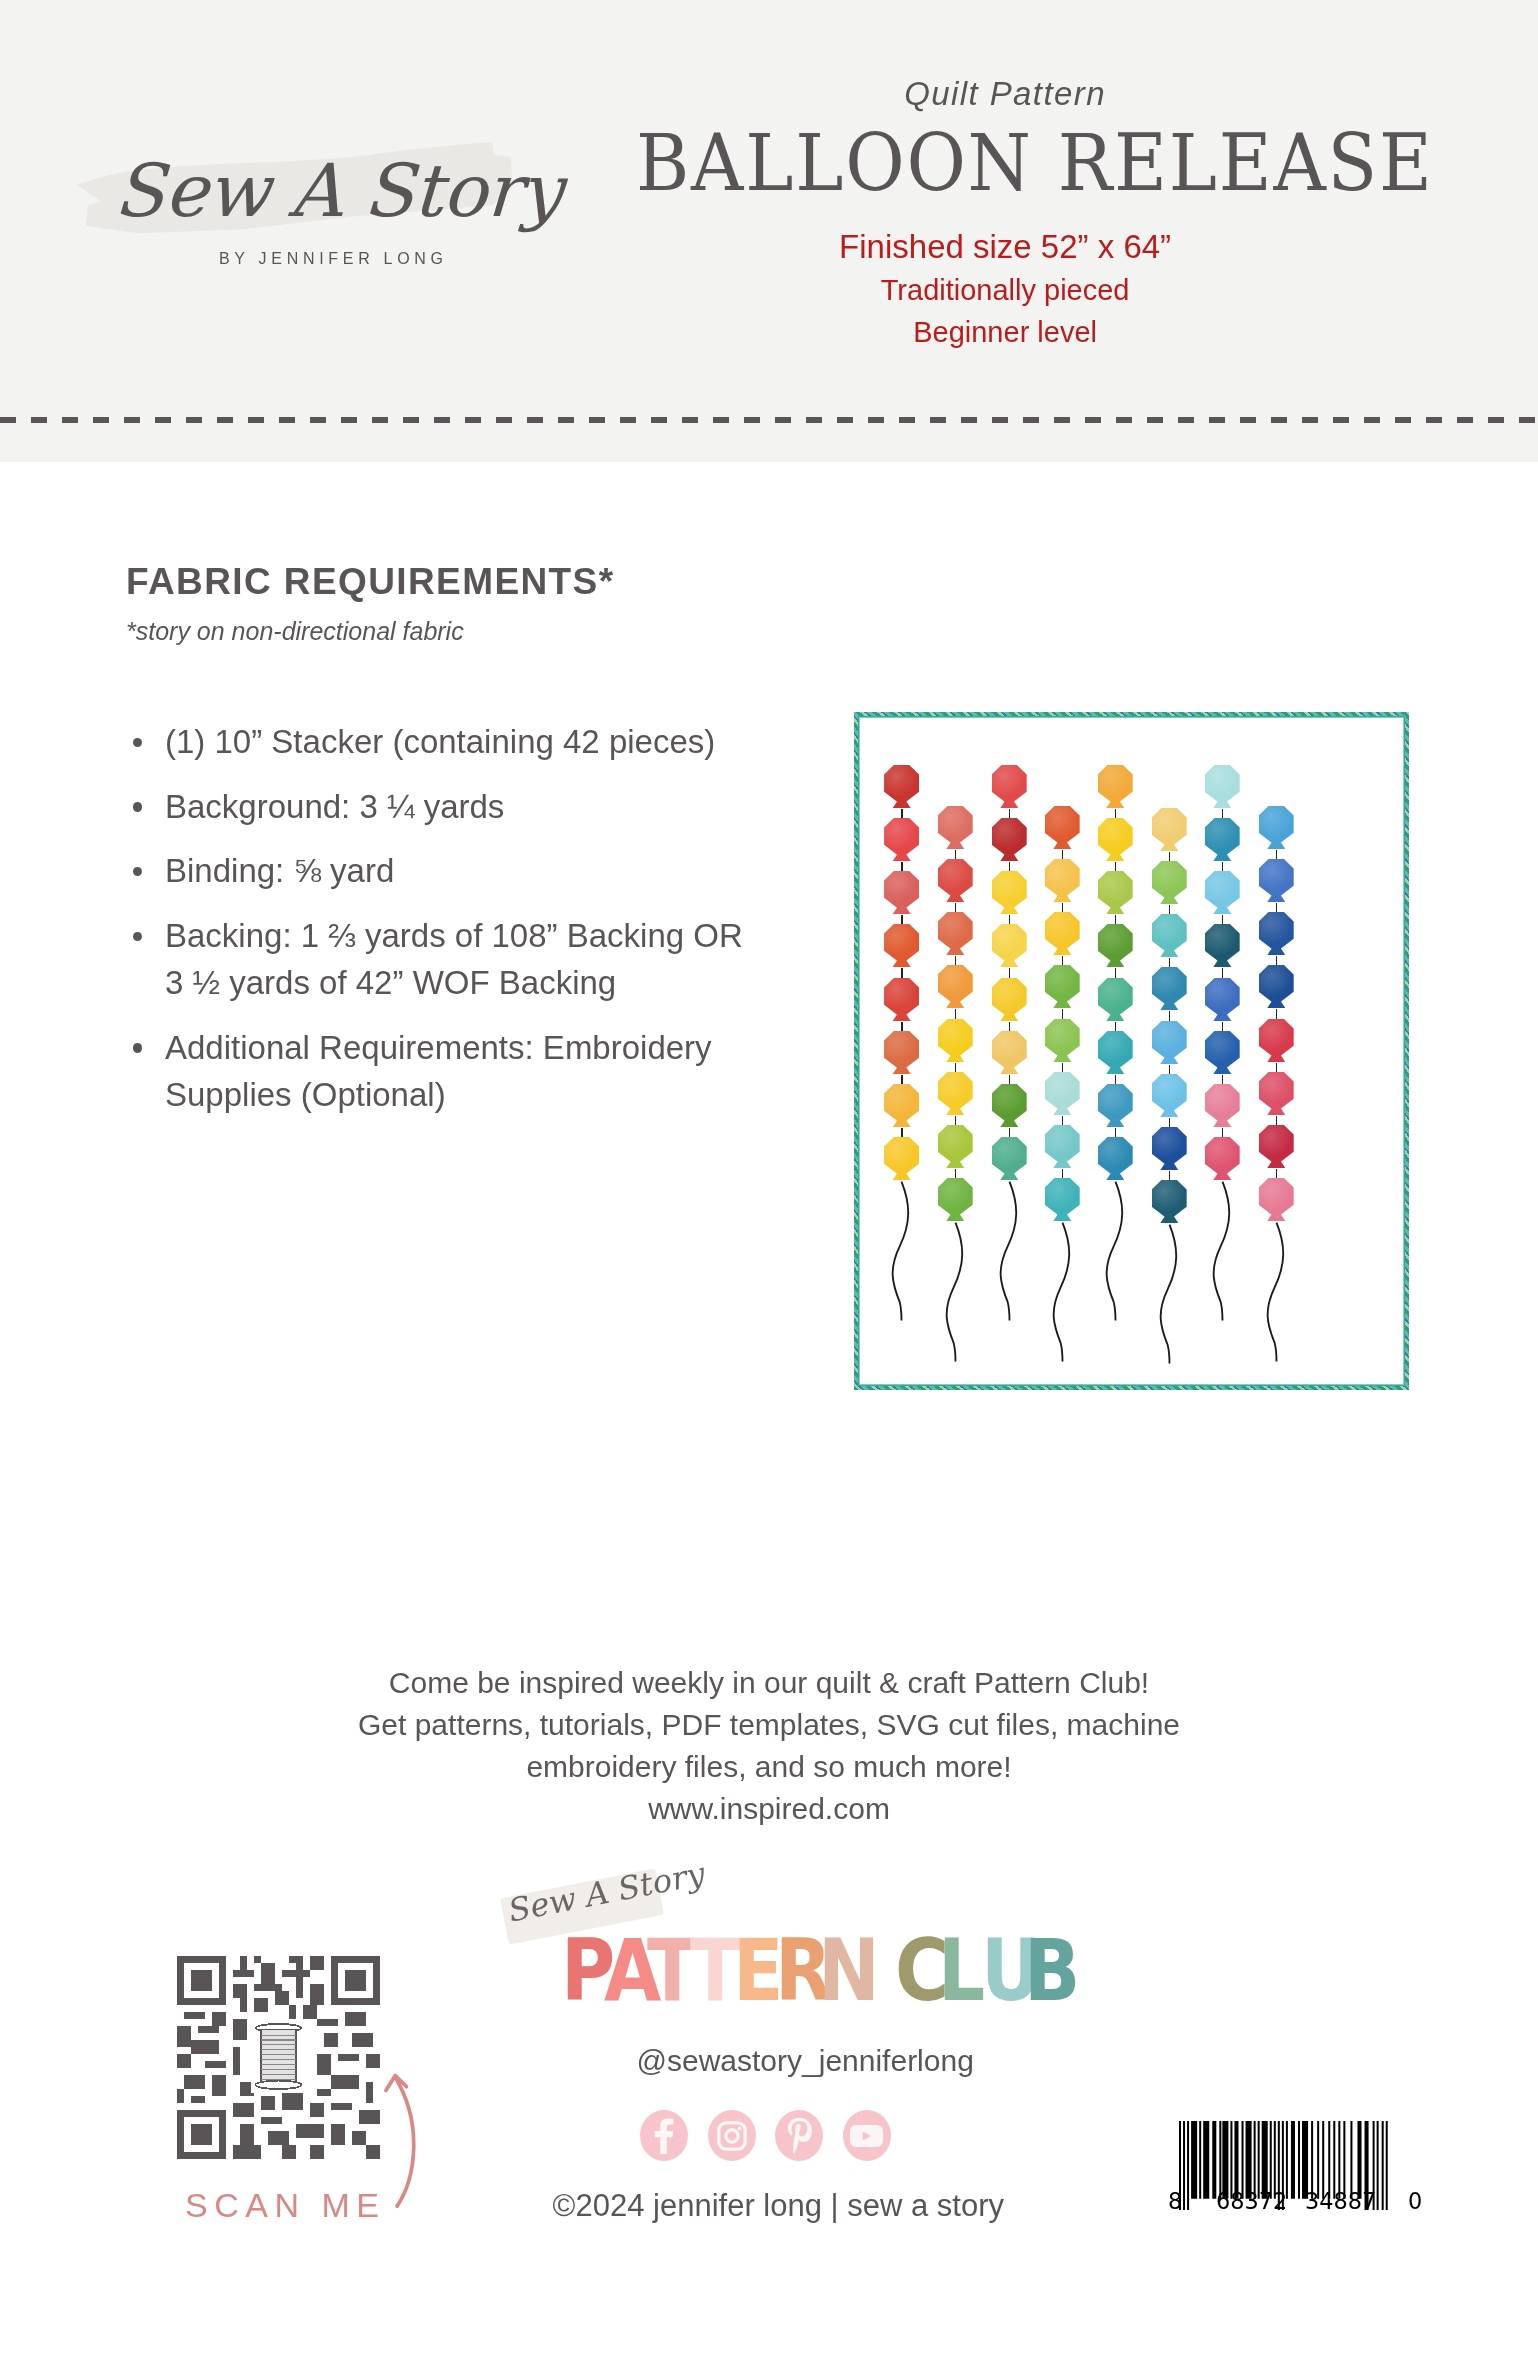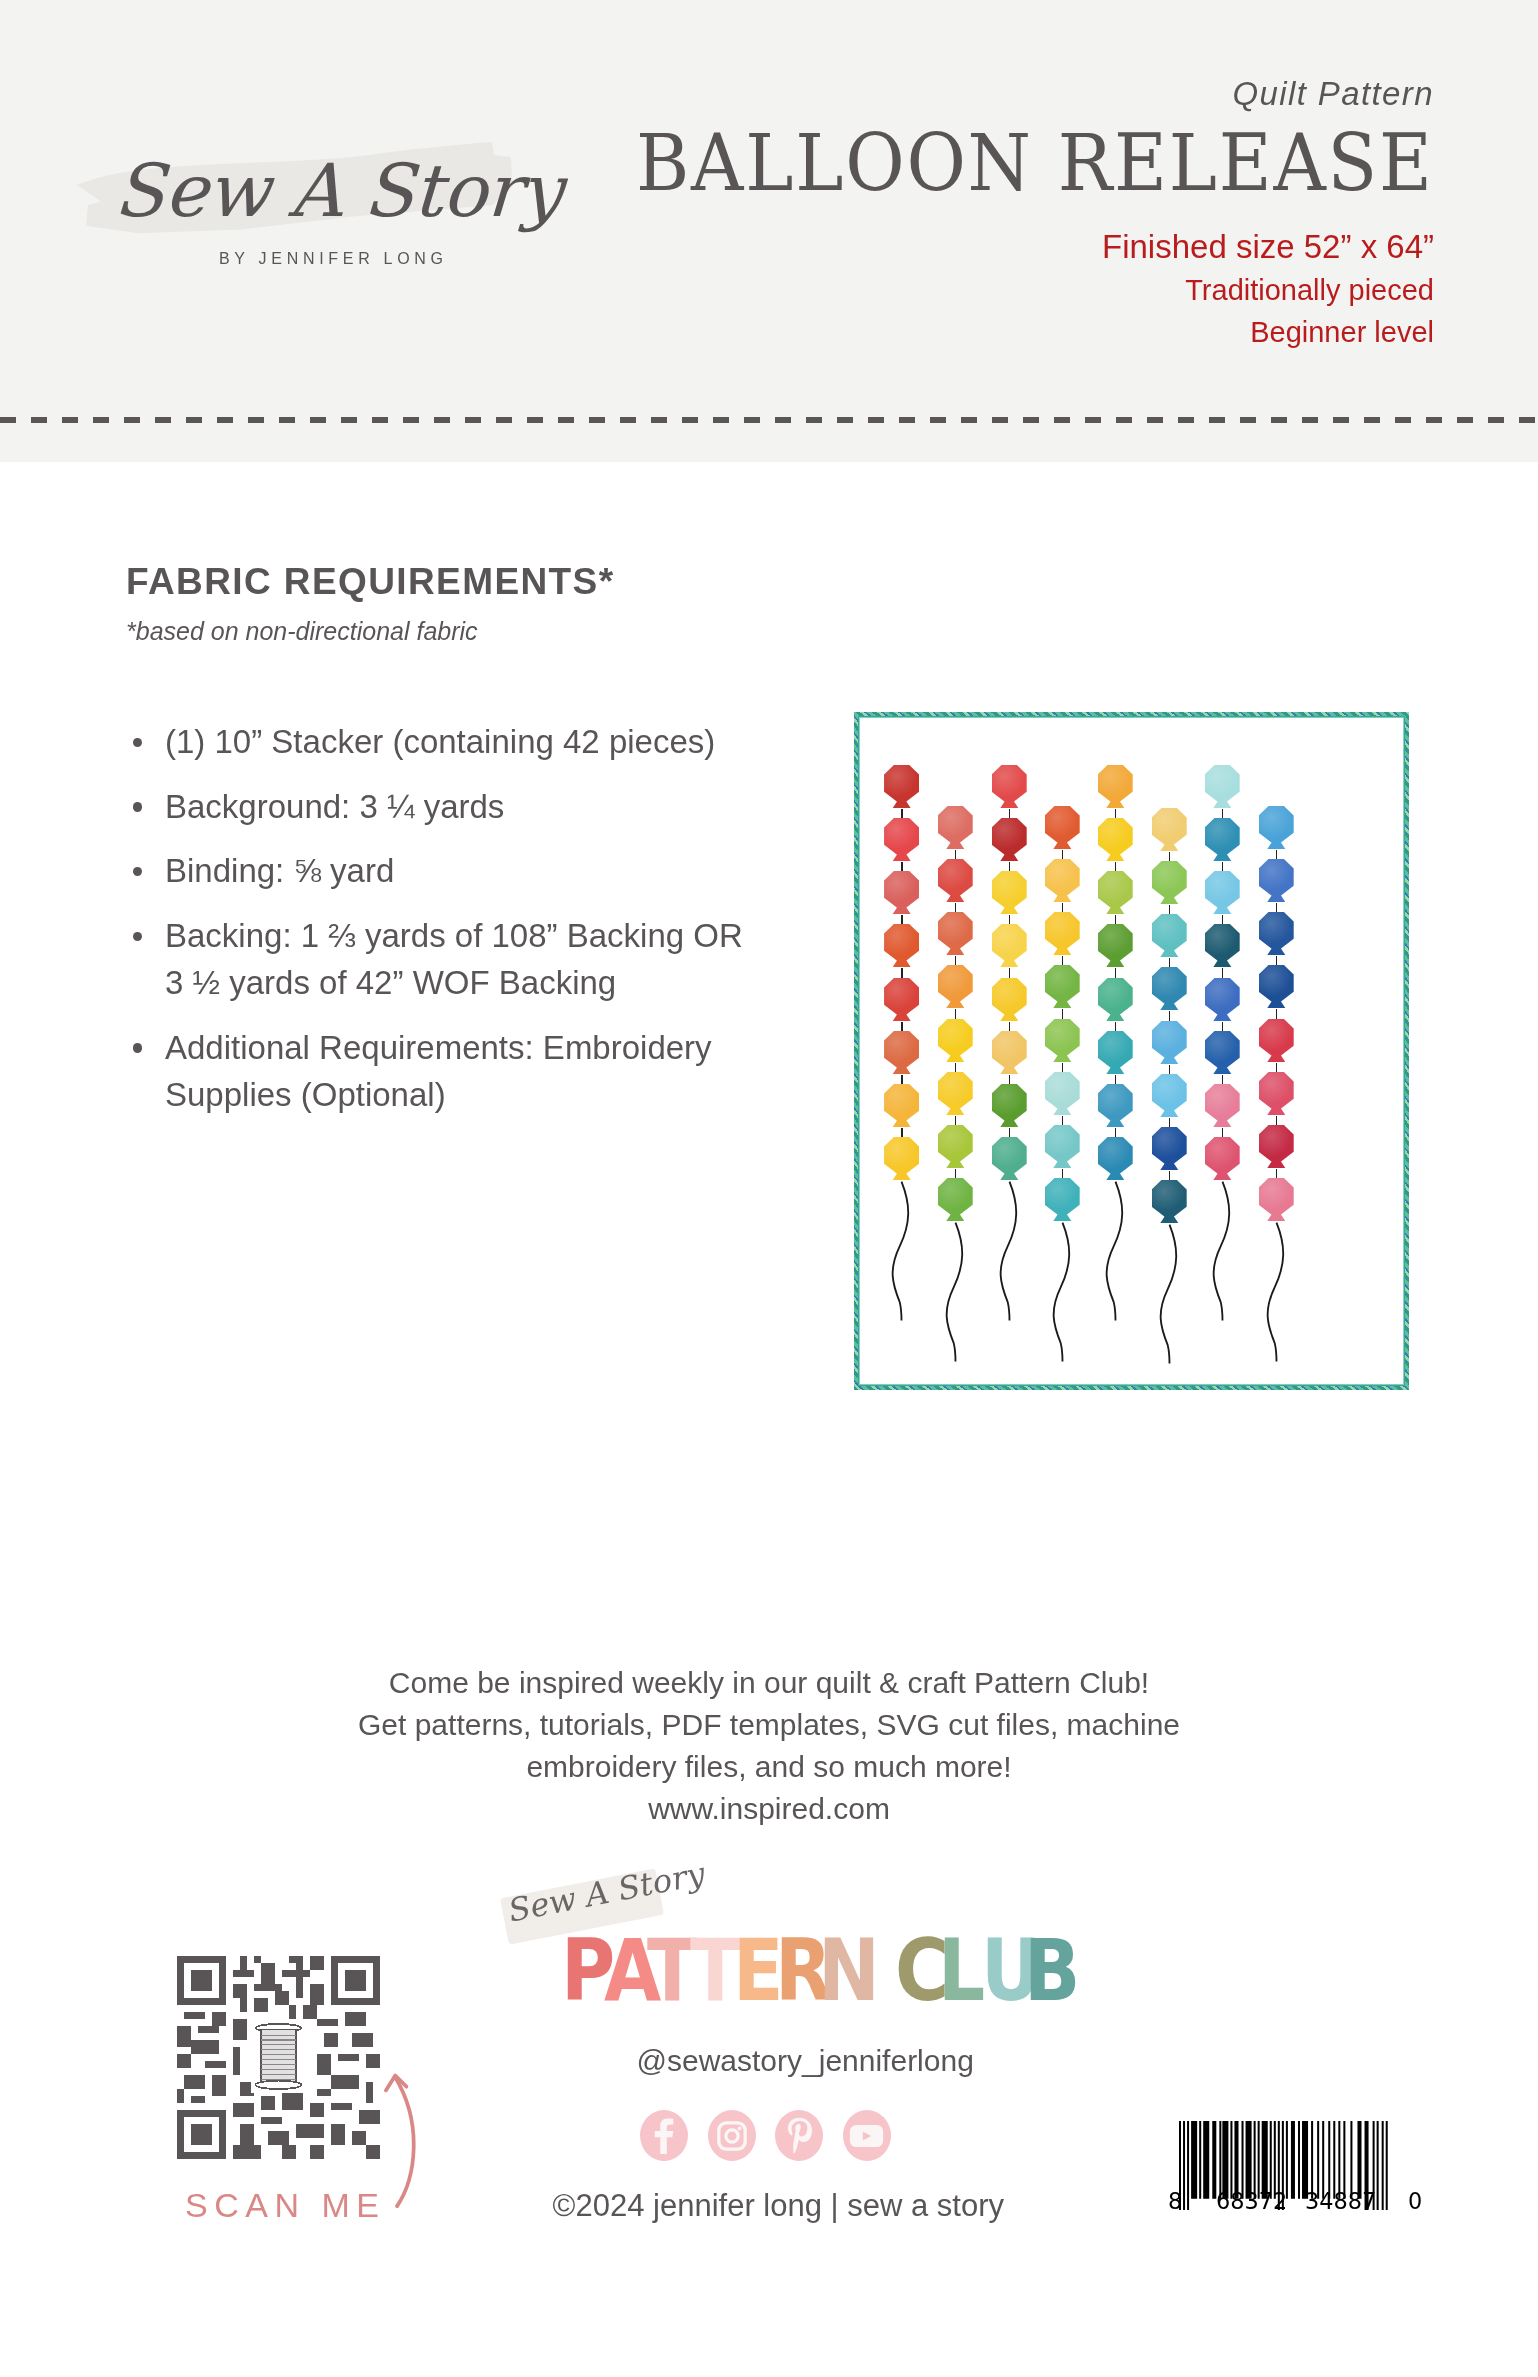--- a/index.html
+++ b/index.html
@@ -10,21 +10,21 @@
     .header-band { position: absolute; left: 0; top: 0; width: 1538px; height: 462px; background: #f3f3f1; }
     .dash-line { position: absolute; left: 0; top: 417px; width: 1538px; height: 5.6px;
       background-image: repeating-linear-gradient(to right, #5a5657 0 16px, transparent 16px 31px); }
 
     .logo { position: absolute; left: 73px; top: 131px; width: 503px; height: 149px; }
     .logo-brush { position: absolute; left: 0; top: 9.3px; width: 503px; height: 112px; }
     .logo-script { position: absolute; left: 48px; top: 17px; font-family: "DejaVu Serif", serif; font-style: italic;
       font-size: 73px; color: #595556; letter-spacing: -0.9px; transform: skewX(-6deg); white-space: nowrap; }
     .logo-byline { position: absolute; left: 146px; top: 119px; font-size: 16px; letter-spacing: 4.7px; color: #595556; white-space: nowrap; }
 
-    .title-block { position: absolute; right: 104px; top: 75px; text-align: right; }
+    .title-block { position: absolute; right: 104px; top: 75px; text-align: center; }
     .title-kicker { font-family: "Liberation Sans", sans-serif; font-style: italic; font-size: 33px; color: #595556; letter-spacing: 1.4px; }
     .title-main { font-family: "DejaVu Serif", serif; font-size: 78px; color: #595556; letter-spacing: 1.9px; margin-top: 11.2px; line-height: 1; transform: scaleX(0.93); transform-origin: right center; white-space: nowrap; }
     .title-specs { margin-top: 28px; }
     .spec-line { font-size: 32px; line-height: 1; color: #b91c1c; }
     .spec-line.first { font-size: 33px; margin-bottom: 13px; }
     .spec-line.small { font-size: 29px; margin-bottom: 13px; }
 
     
     .fabric-heading { position: absolute; left: 126px; top: 561px; font-size: 37px; font-weight: bold; color: #595556; letter-spacing: 1.4px; }
     .fabric-note { position: absolute; left: 126px; top: 617px; font-size: 25px; font-style: italic; color: #595556; }
@@ -94,21 +94,21 @@
       <div class="spec-line first">Finished size 52” x 64”</div>
       <div class="spec-line small">Traditionally pieced</div>
       <div class="spec-line small">Beginner level</div>
     </div>
   </div>
 
   <div class="dash-line"></div>
 </div>
 
 <div class="fabric-heading">FABRIC REQUIREMENTS*</div>
-<div class="fabric-note">*based on non-directional fabric</div>
+<div class="fabric-note">*story on non-directional fabric</div>
 <ul class="req-list">
   <li class="req-item">(1) 10” Stacker (containing 42 pieces)</li>
   <li class="req-item">Background: 3 ¼ yards</li>
   <li class="req-item">Binding: ⅝ yard</li>
   <li class="req-item" style="width:634px">Backing: 1 ⅔ yards of 108” Backing OR 3 ½ yards of 42” WOF Backing</li>
   <li class="req-item" style="width:634px">Additional Requirements: Embroidery Supplies (Optional)</li>
 </ul>
 
 <div class="quilt" id="quilt" title="Balloon Release quilt illustration: eight columns of rainbow balloons on strings over a white background with a teal batik binding">
     <div class="balloon-col" style="left: 21.4px; top: 48px;">

